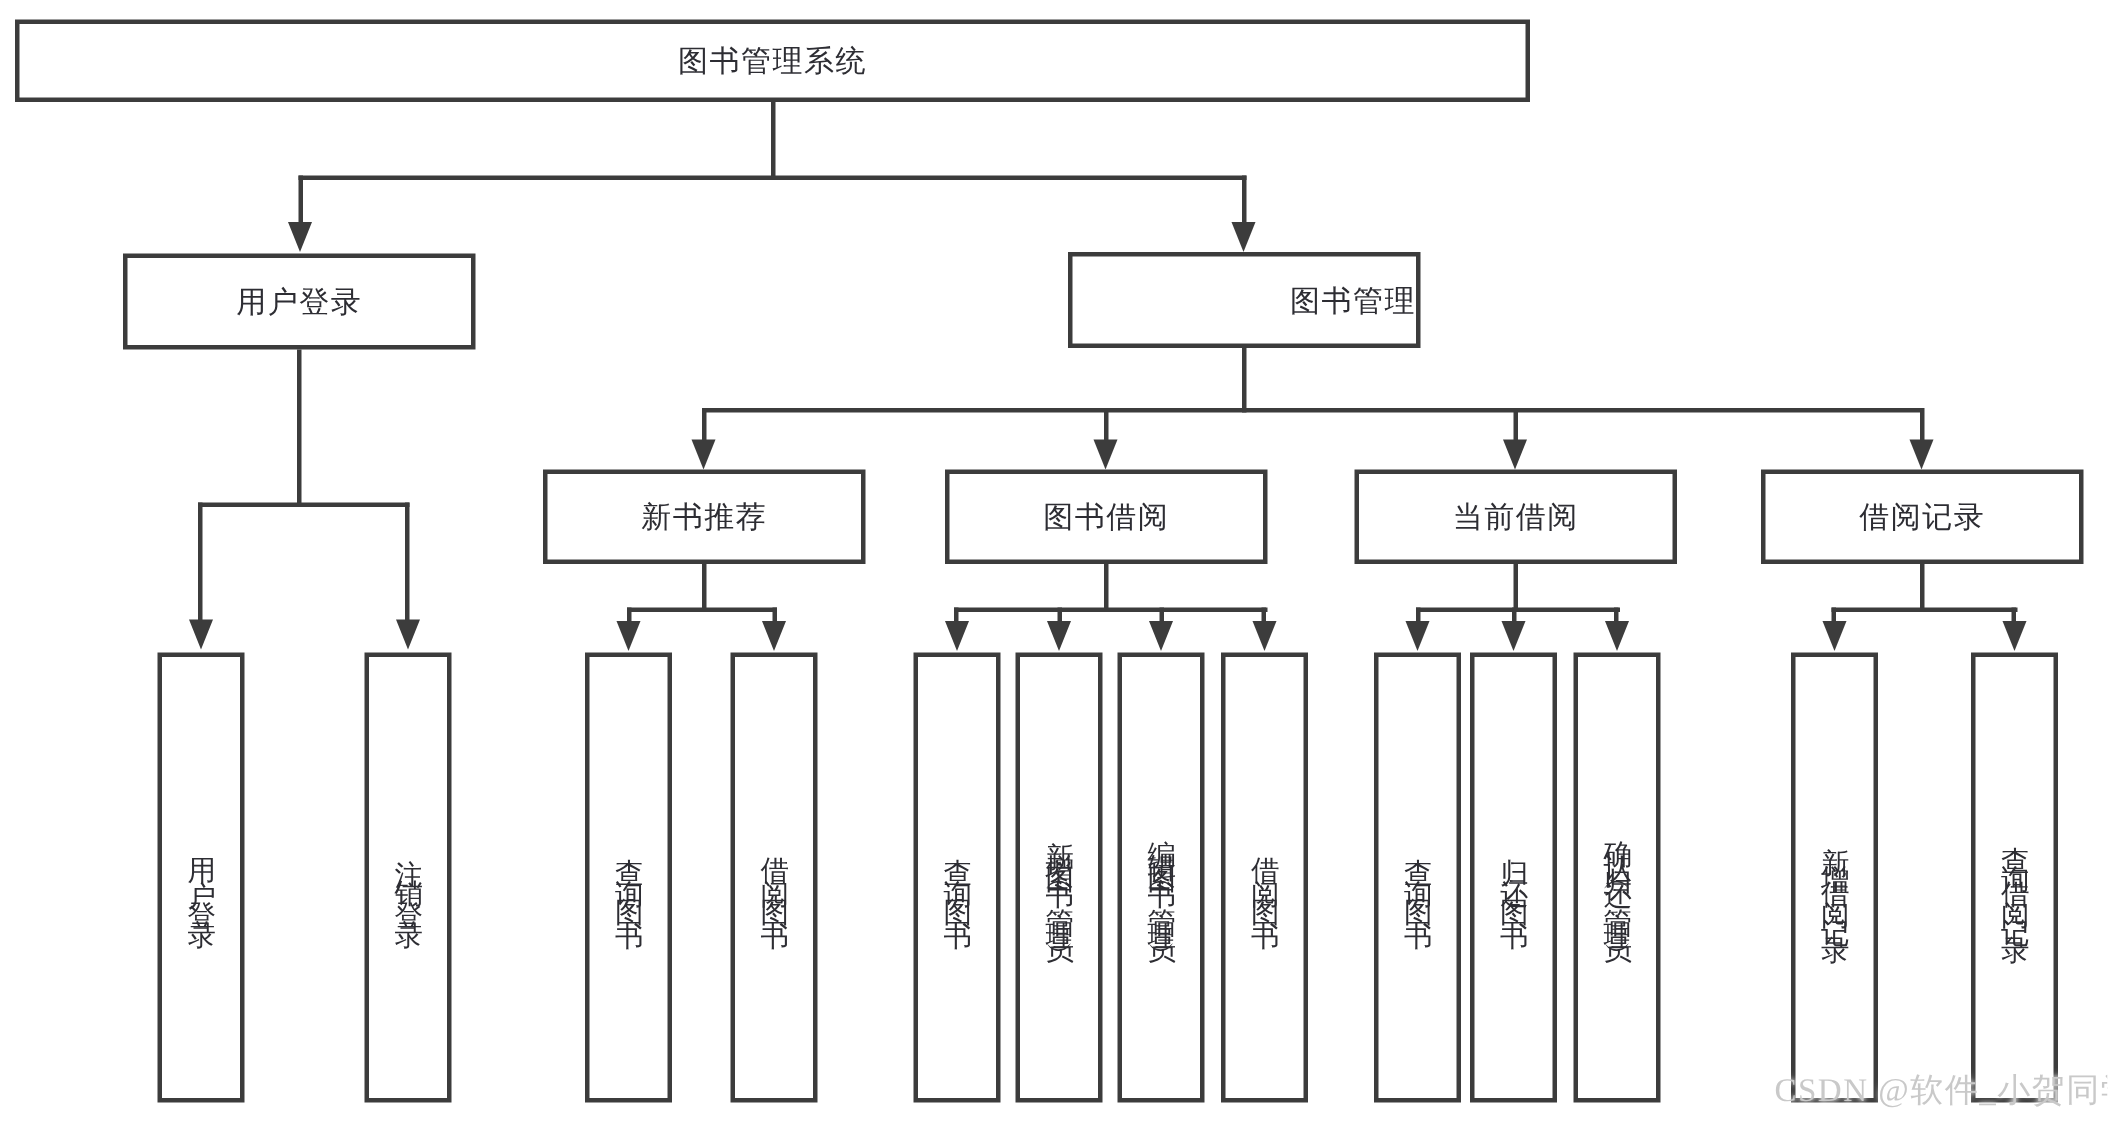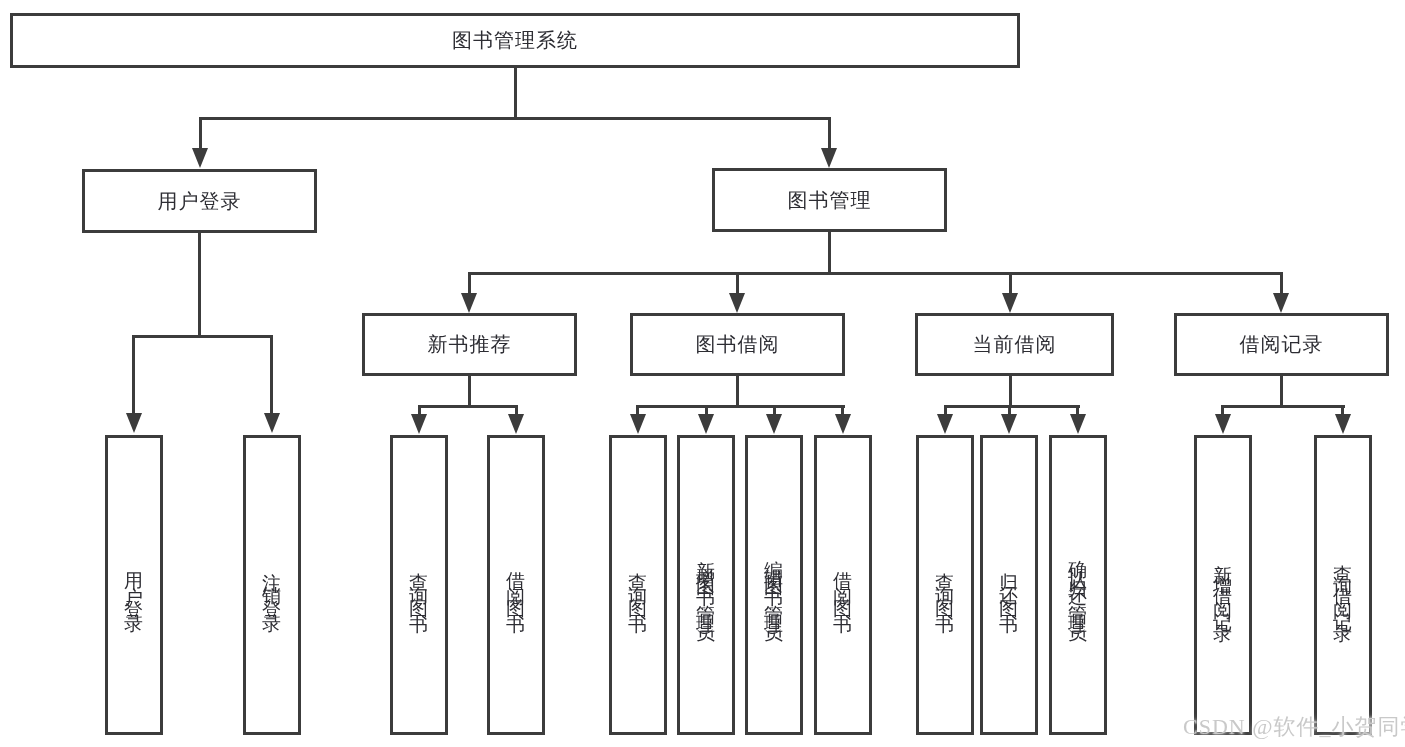--- a/index.html
+++ b/index.html
@@ -37,33 +37,33 @@
 <div id="stage">
 
   <div class="box" style="left:10px; top:13px; width:1010px; height:55px;">
     <span class="hlabel">图书管理系统</span>
   </div>
 
   <div class="box" style="left:82px; top:169px; width:235px; height:64px;">
     <span class="hlabel">用户登录</span>
   </div>
 
-  <div class="box" style="left:712px; top:168px; width:235px; height:64px;">
+  <div class="box" style="left:712px; top:168px; width:235px; height:64px;justify-content:flex-end;">
     <span class="hlabel">图书管理</span>
   </div>
 
   <div class="box" style="left:362px; top:313px; width:215px; height:63px;">
     <span class="hlabel">新书推荐</span>
   </div>
 
   <div class="box" style="left:630px; top:313px; width:215px; height:63px;">
     <span class="hlabel">图书借阅</span>
   </div>
 
-  <div class="box" style="left:903px; top:313px; width:199px; height:63px;margin-left:12px;">
+  <div class="box" style="left:903px; top:313px; width:215px; height:63px;">
     <span class="hlabel">当前借阅</span>
   </div>
 
   <div class="box" style="left:1174px; top:313px; width:215px; height:63px;">
     <span class="hlabel">借阅记录</span>
   </div>
 
   <div class="box" style="left:105px; top:435px; width:58px; height:300px;">
     <span class="vtext sp14">用户登录</span>
   </div>

